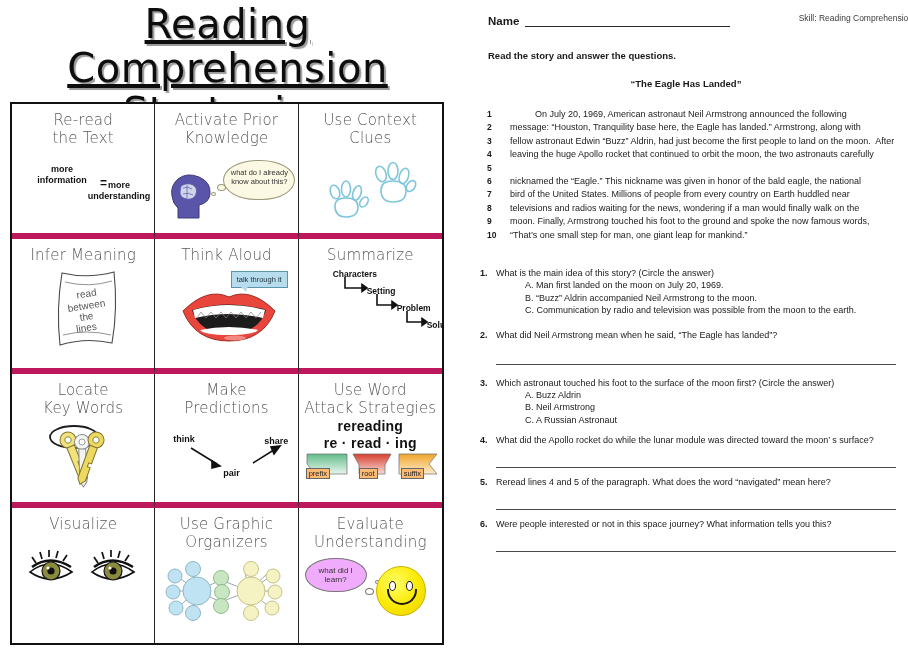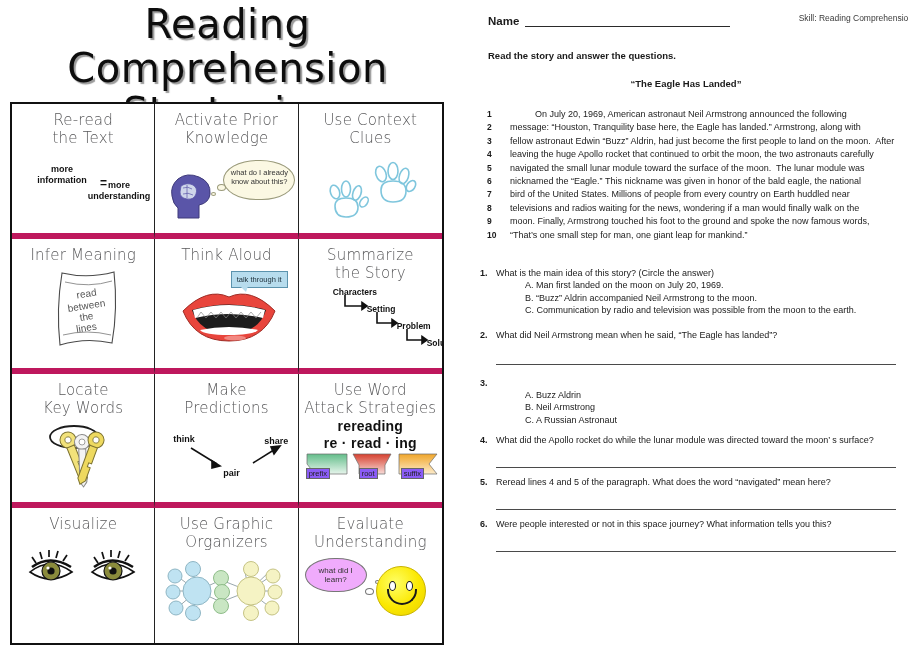--- a/index.html
+++ b/index.html
@@ -22,20 +22,21 @@
     text-align: center;
   }
   .title-line {
     font-family: "DejaVu Sans", sans-serif;
     font-size: 40px;
     font-weight: 400;
     letter-spacing: 0.5px;
     color: #0d0d0d;
     line-height: 44px;
     text-shadow: 2px 2px 1px rgba(120,120,120,0.75);
+    text-decoration: underline;
   }
 
   
   .grid {
     position: absolute;
     left: 10px; top: 102px;
     width: 434px; height: 543px;
     border: 2px solid #111;
     display: grid;
     grid-template-columns: 1fr 1fr 1fr;
@@ -124,21 +125,21 @@
     text-align: center; font-size: 14px; font-weight: bold; color: #111;
     margin-top: 1px; letter-spacing: 0.2px;
   }
   .wa-split {
     text-align: center; font-size: 14px; font-weight: bold; color: #111;
     margin-top: 1px; letter-spacing: 0.3px;
   }
   .wa-banners { position: relative; height: 30px; margin-top: 1px; }
   .wa-label {
     position: absolute; font-size: 7.5px; color: #222;
-    border: 1px solid #666; background: #8b5cf6; padding: 0 2px;
+    border: 1px solid #666; background: #fdba74; padding: 0 2px;
   }
 
   
   .smiley {
     position: absolute; right: 12px; top: 12px;
     width: 50px; height: 50px; border-radius: 50%;
     background: radial-gradient(circle at 38% 34%, #ffff66 0%, #fbe800 55%, #e8cf00 100%);
     border: 1px solid #c9b300;
   }
   .smiley .eye {
@@ -285,21 +286,20 @@
             <path d="M34 33 Q70 23 106 33 L104 41 Q70 33 36 41 Z" fill="#ffffff"></path>
             <path d="M38 41 L42 35 L47 41 L52 35 L57 41 L62 35 L67 41 L72 35 L77 41 L82 35 L87 41 L92 35 L97 41 L102 35" stroke="#888" stroke-width="0.7" fill="none"></path>
             <path d="M41 53 Q70 47 99 53 Q95 58 70 58 Q45 58 41 53 Z" fill="#ffffff"></path>
             <ellipse cx="76" cy="61" rx="11" ry="2.6" fill="#f3948d" opacity="0.85"></ellipse>
           </svg>
         </div>
       </div>
 
       <div class="cell">
         <div class="cell-title">Summarize</div>
-        <div class="cell-title">the Story</div>
         <div class="art chain">
           <span style="left:0px; top:2px;">Characters</span>
           <span style="left:34px; top:19px;">Setting</span>
           <span style="left:64px; top:36px;">Problem</span>
           <span style="left:94px; top:53px;">Solution</span>
           <svg viewBox="0 0 140 74" width="140" height="74" style="left:0;top:0;">
             <g stroke="#111" stroke-width="1.6" fill="#111">
               <path d="M12 10 L12 21 L29 21" fill="none"></path>
                 <path d="M29 17.5 L34 21 L29 24.5 Z"></path>
               <path d="M44 27 L44 38 L59 38" fill="none"></path>
@@ -502,21 +502,20 @@
       <div class="story-line">
           <span class="ln">3</span>
           <span class="lt">fellow astronaut Edwin “Buzz” Aldrin, had just become the first people to land on the moon.  After</span>
         </div>
       <div class="story-line">
           <span class="ln">4</span>
           <span class="lt">leaving the huge Apollo rocket that continued to orbit the moon, the two astronauts carefully</span>
         </div>
       <div class="story-line">
           <span class="ln">5</span>
-          <span class="lt">navigated the small lunar module toward the surface of the moon.  The lunar module was</span>
         </div>
       <div class="story-line">
           <span class="ln">6</span>
           <span class="lt">nicknamed the “Eagle.” This nickname was given in honor of the bald eagle, the national</span>
         </div>
       <div class="story-line">
           <span class="ln">7</span>
           <span class="lt">bird of the United States. Millions of people from every country on Earth huddled near</span>
         </div>
       <div class="story-line">
@@ -555,20 +554,21 @@
           <span class="q-text">What did Neil Armstrong mean when he said, “The Eagle has landed”?</span>
         </div>
         <div class="answer-rule" style="margin-top:24px;"></div>
       </div>
 
       <div class="gap-md"></div>
 
       <div class="q">
         <div class="q-row">
           <span class="q-num">3.</span>
+          <span class="q-text">Which astronaut touched his foot to the surface of the moon first? (Circle the answer)</span>
         </div>
         <div class="q-choices">
           <div class="q-choice">A. Buzz  Aldrin</div>
           <div class="q-choice">B. Neil Armstrong</div>
           <div class="q-choice">C. A Russian Astronaut</div>
         </div>
       </div>
 
       <div class="gap-sm"></div>
 

